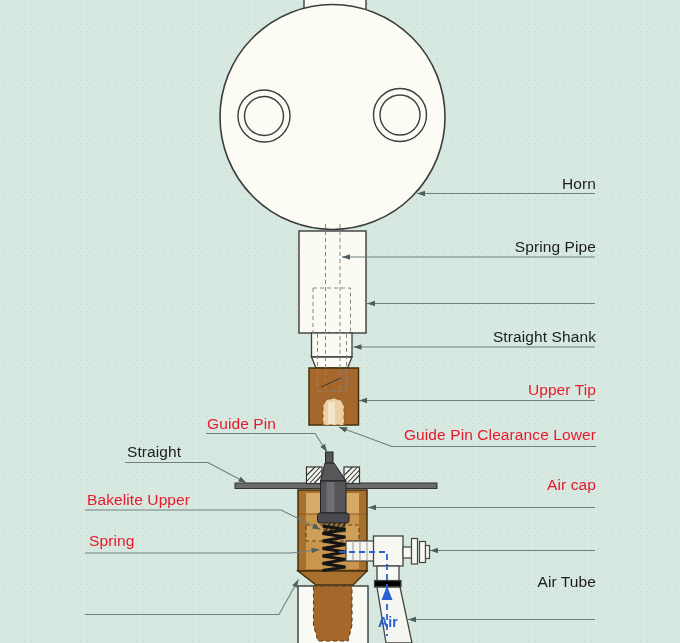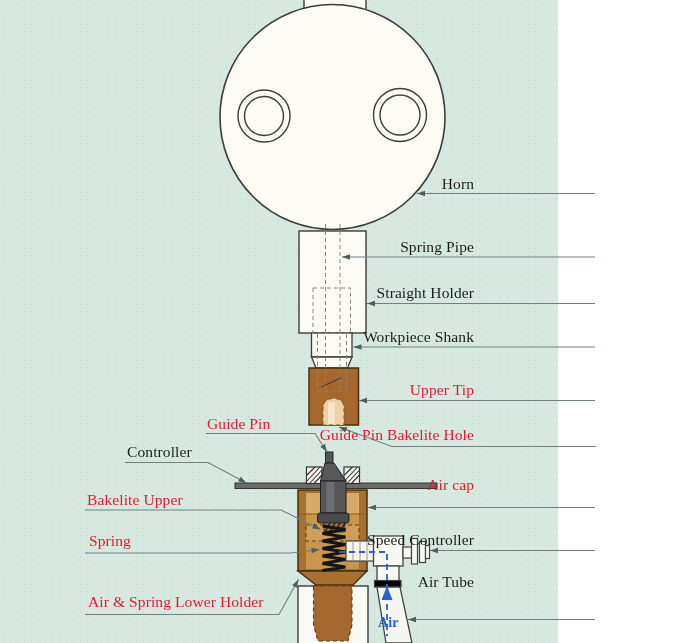--- a/index.html
+++ b/index.html
@@ -1,25 +1,24 @@
 <!DOCTYPE html>
 <html style="--background: #d6e8df; --dot: #bdd8cc; --ink: #1d1d1d; --red: #e8192c; --blue: #2563d8; --leader: #6e8080; --brown: #a5672c; --brown_dark: #8a5a22; --tan: #ecd0a6; --metal: #55555a; --white_part: #fbfbf4; --outline: #3d3d3d;"><head>
 <meta charset="utf-8">
 <style>
   html,body{margin:0;padding:0;}
   body{
     width:680px;height:643px;overflow:hidden;
     font-family:"Liberation Sans",sans-serif;
   }
   .scene{
-    position:relative;width:558px;height:643px;
+    position:relative;width:680px;height:643px;
     background-color:var(--background,#d6e8df);
     background-image:radial-gradient(circle,var(--dot,#bdd8cc) 0.9px,transparent 1px);
     background-size:7px 7px;
-    font-family:Liberation Serif, serif;
   }
   svg{position:absolute;left:0;top:0;}
   .lbl{
     position:absolute;font-size:15.5px;line-height:17px;white-space:nowrap;
     color:var(--ink,#1d1d1d);letter-spacing:.1px;
   }
   .lbl.right{right:84px;text-align:right;}
   .lbl.red{color:var(--red,#e8192c);}
   .lbl.blue{color:var(--blue,#2563d8);font-weight:600;font-size:14px;}
 </style>
@@ -157,28 +156,25 @@
     <polygon points="327,452 320.3,446.8 324.9,443.8"></polygon>
     <polygon points="246.5,483 238.1,481.6 240.7,476.8"></polygon>
     <polygon points="320.5,529.5 312.1,528.4 314.5,523.6"></polygon>
     <polygon points="319.5,549.5 311.9,553.2 311.3,547.8"></polygon>
     <polygon points="298.5,579.5 297,587.8 292.2,585.2"></polygon>
   </g>
 </svg>
 
   <div class="lbl right" style="top:175px">Horn</div>
   <div class="lbl right" style="top:238px">Spring Pipe</div>
-  <div class="lbl right" style="top:284px">Straight Holder</div>
-  <div class="lbl right" style="top:328px">Workpiece Shank</div>
+  <div class="lbl right" style="top:328px">Straight Shank</div>
   <div class="lbl right red" style="top:381px">Upper Tip</div>
-  <div class="lbl right red" style="top:426px">Guide Pin Bakelite Hole</div>
+  <div class="lbl right red" style="top:426px">Guide Pin Clearance Lower</div>
   <div class="lbl right red" style="top:476px">Air cap</div>
-  <div class="lbl right" style="top:531px">Speed Controller</div>
   <div class="lbl right" style="top:573px">Air Tube</div>
 
   <div class="lbl red" style="left:207px;top:415px">Guide Pin</div>
-  <div class="lbl" style="left:127px;top:443px">Controller</div>
+  <div class="lbl" style="left:127px;top:443px">Straight</div>
   <div class="lbl red" style="left:87px;top:491px">Bakelite Upper</div>
   <div class="lbl red" style="left:89px;top:532px">Spring</div>
-  <div class="lbl red" style="left:88px;top:593px">Air &amp; Spring Lower Holder</div>
 
   <div class="lbl blue" style="left:378px;top:614px">Air</div>
 </div>
 
 </body></html>

